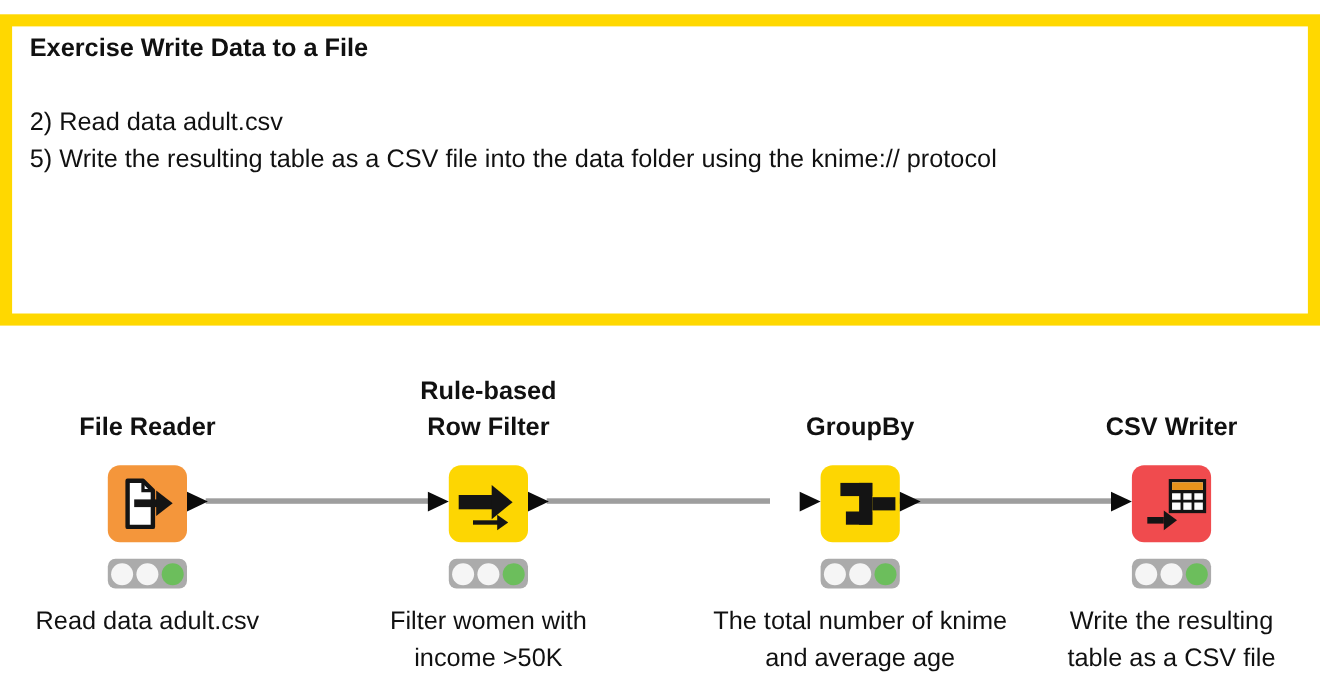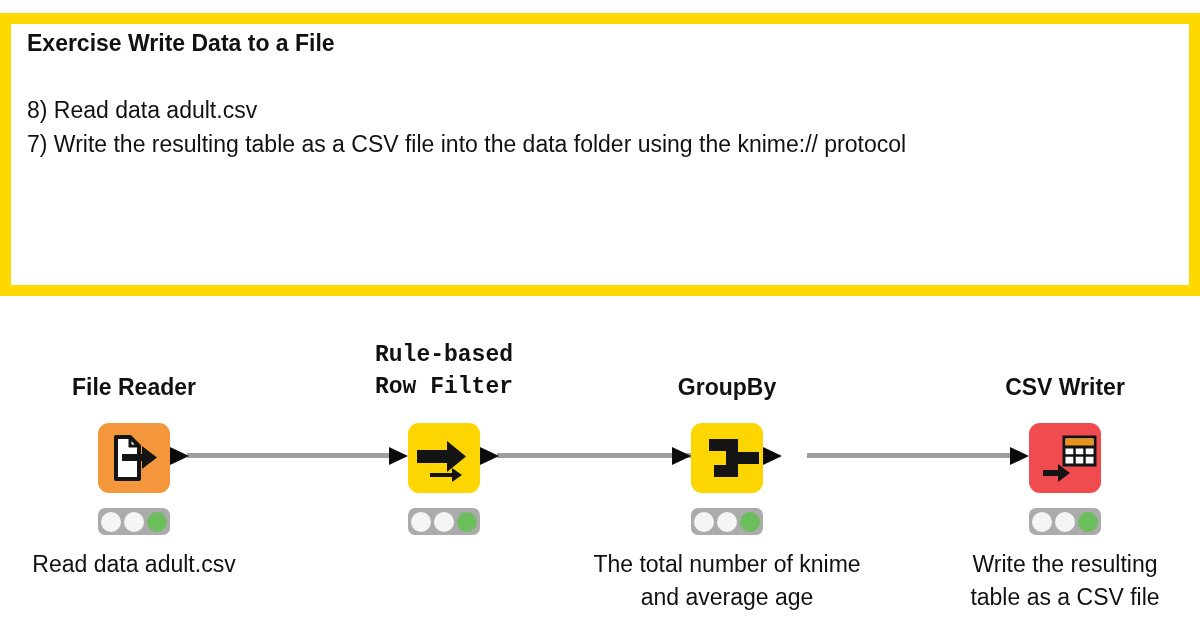--- a/index.html
+++ b/index.html
@@ -45,37 +45,37 @@
     display:flex; align-items:center; justify-content:center; gap:3px;
   }
   .light { width:20px; height:20px; border-radius:50%; background:#F5F5F5; }
   .node-caption {
     position:absolute; left:-20px; right:-20px; top:213px;
     font-size:23px; line-height:33px; text-align:center; white-space:pre-line;
   }
 
   
   .node-0 { left:-36px; }
-  .node-1 { left:274px;font-family:Liberation Mono, monospace; }
-  .node-2 { left:557px;text-decoration:underline; }
+  .node-1 { left:274px; }
+  .node-2 { left:612px;text-decoration:underline; }
   .node-3 { left:895px; }
   .conn-a { left:187px; width:203px; }
   .conn-b { left:497px; width:203px; }
   .conn-c { left:807px; width:205px; }
 </style>
 </head>
 <body>
 
 <div class="canvas">
 
   <div class="annotation" style="border-color: rgb(255, 216, 0);">
     <div class="ann-line ann-title">Exercise Write Data to a File</div>
     <div class="ann-gap"></div>
-    <div class="ann-line">8) Read data adult.csv</div>
-    <div class="ann-line">7) Write the resulting table as a CSV file into the data folder using the knime:// protocol</div>
+    <div class="ann-line">2) Read data adult.csv</div>
+    <div class="ann-line">5) Write the resulting table as a CSV file into the data folder using the knime:// protocol</div>
   </div>
 
   <div class="connector conn-a" style="background: rgb(158, 158, 158);"></div>
   <div class="connector conn-b" style="background: rgb(158, 158, 158);"></div>
   <div class="connector conn-c" style="background: rgb(158, 158, 158);"></div>
 
   <div class="node node-0">
     <div class="node-title">File Reader</div>
     <div class="node-icon" style="background: rgb(244, 150, 59);">
       <svg viewBox="0 0 72 70">
@@ -105,20 +105,22 @@
         <polygon points="44,45 54,52 44,59" fill="#141414"></polygon>
       </svg>
     </div>
     <div class="port port-in"></div>
     <div class="port port-out"></div>
     <div class="traffic-light" style="background: rgb(171, 171, 171);">
       <div class="light" style="background: rgb(245, 245, 245);"></div>
       <div class="light" style="background: rgb(245, 245, 245);"></div>
       <div class="light on" style="background: rgb(108, 190, 92);"></div>
     </div>
+    <div class="node-caption">Filter women with
+income &gt;50K</div>
   </div>
 
   <div class="node node-2">
     <div class="node-title">GroupBy</div>
     <div class="node-icon" style="background: rgb(253, 214, 2);">
       <svg viewBox="0 0 72 70">
         <rect x="18" y="16" width="29" height="12" fill="#141414"></rect>
         <rect x="35" y="16" width="12" height="38" fill="#141414"></rect>
         <rect x="23" y="42" width="24" height="12" fill="#141414"></rect>
         <rect x="47" y="29" width="21" height="12" fill="#141414"></rect>

